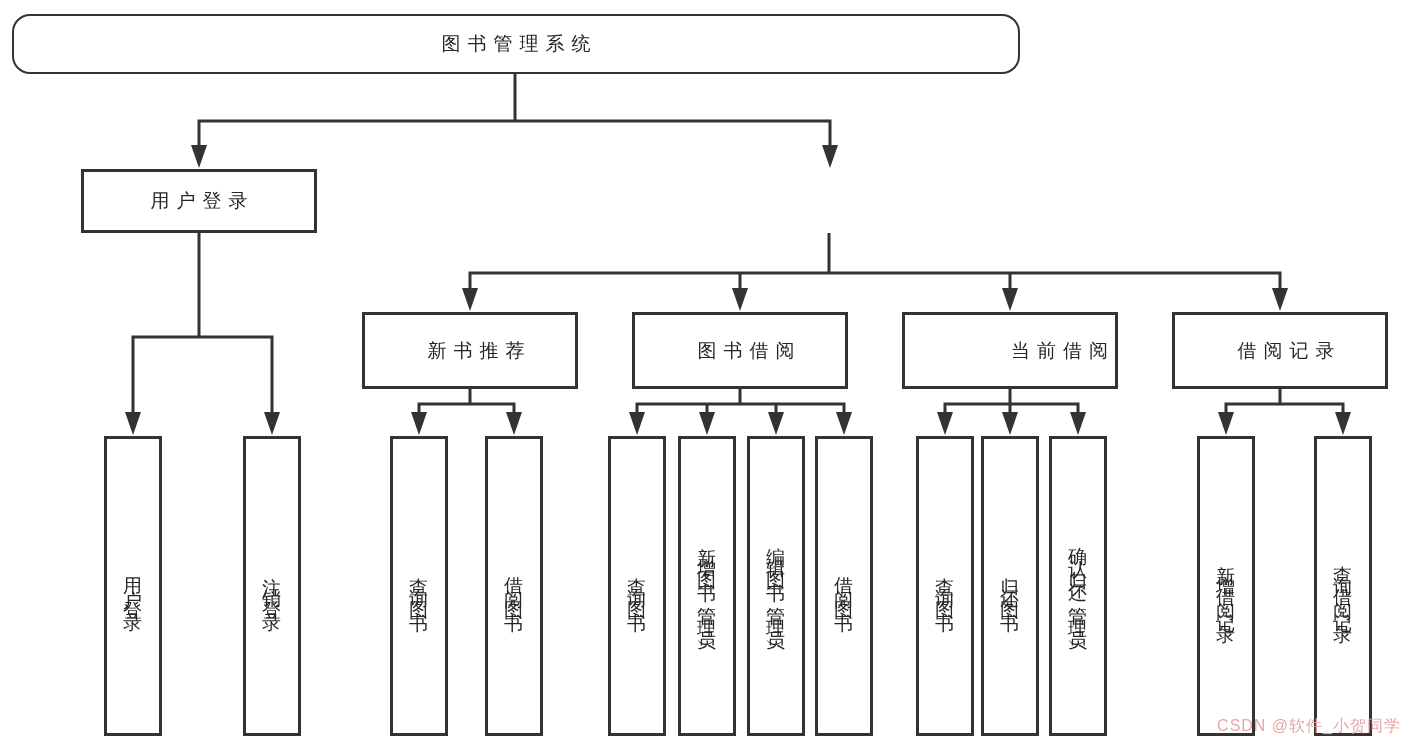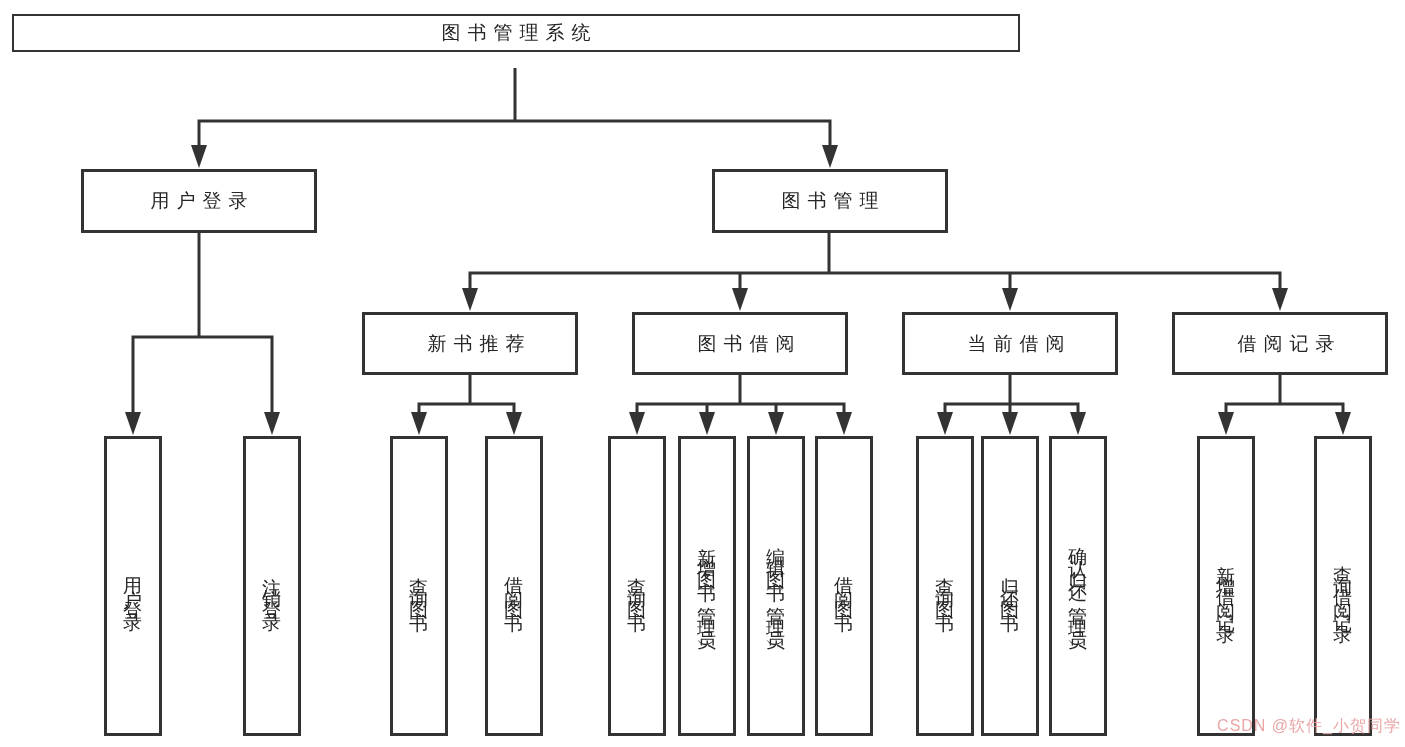--- a/index.html
+++ b/index.html
@@ -28,25 +28,26 @@
     color: #262626;
     z-index: 2;
   }
   .node .lbl {
     font-size: 19px;
     letter-spacing: 7px;
     text-indent: 7px; 
     white-space: nowrap;
   }
   .root {
-    left: 12px; top: 14px; width: 1008px; height: 38px;
+    left: 12px; top: 14px; width: 1008px; height: 60px;
     border-width: 2px;
+    border-radius: 18px;
   }
   .lvl2 { top: 169px; width: 236px; height: 64px; }
-  .lvl3 { top: 312px; width: 216px; height: 63px; padding-left: 12px; }
+  .lvl3 { top: 312px; width: 216px; height: 77px; padding-left: 12px; }
   .vbox { top: 436px; width: 58px; height: 300px; }
   .vbox .vlbl {
     writing-mode: vertical-rl;
     text-orientation: mixed;
     font-size: 19px;
     letter-spacing: 12px;
     line-height: 1;
     white-space: nowrap;
   }
   #watermark {
@@ -97,31 +98,28 @@
     </g>
   </svg>
 
   <div class="node root">
     <span class="lbl">图书管理系统</span>
   </div>
 
   <div class="node lvl2" style="left:81px;">
     <span class="lbl">用户登录</span>
   </div>
-  <div class="node lvl2" style="left:712px;">
-    <span class="lbl">图书管理</span>
-  </div>
 
   <div class="node lvl3" style="left:362px;">
     <span class="lbl">新书推荐</span>
   </div>
   <div class="node lvl3" style="left:632px;font-family:Liberation Serif, serif;">
     <span class="lbl">图书借阅</span>
   </div>
-  <div class="node lvl3" style="left:902px;">
+  <div class="node lvl3" style="left:902px;justify-content:flex-end;">
     <span class="lbl">当前借阅</span>
   </div>
   <div class="node lvl3" style="left:1172px;text-align:right;">
     <span class="lbl">借阅记录</span>
   </div>
 
   <div class="node vbox" style="left:104px;">
     <span class="vlbl">用户登录</span>
   </div>
   <div class="node vbox" style="left:243px;">

